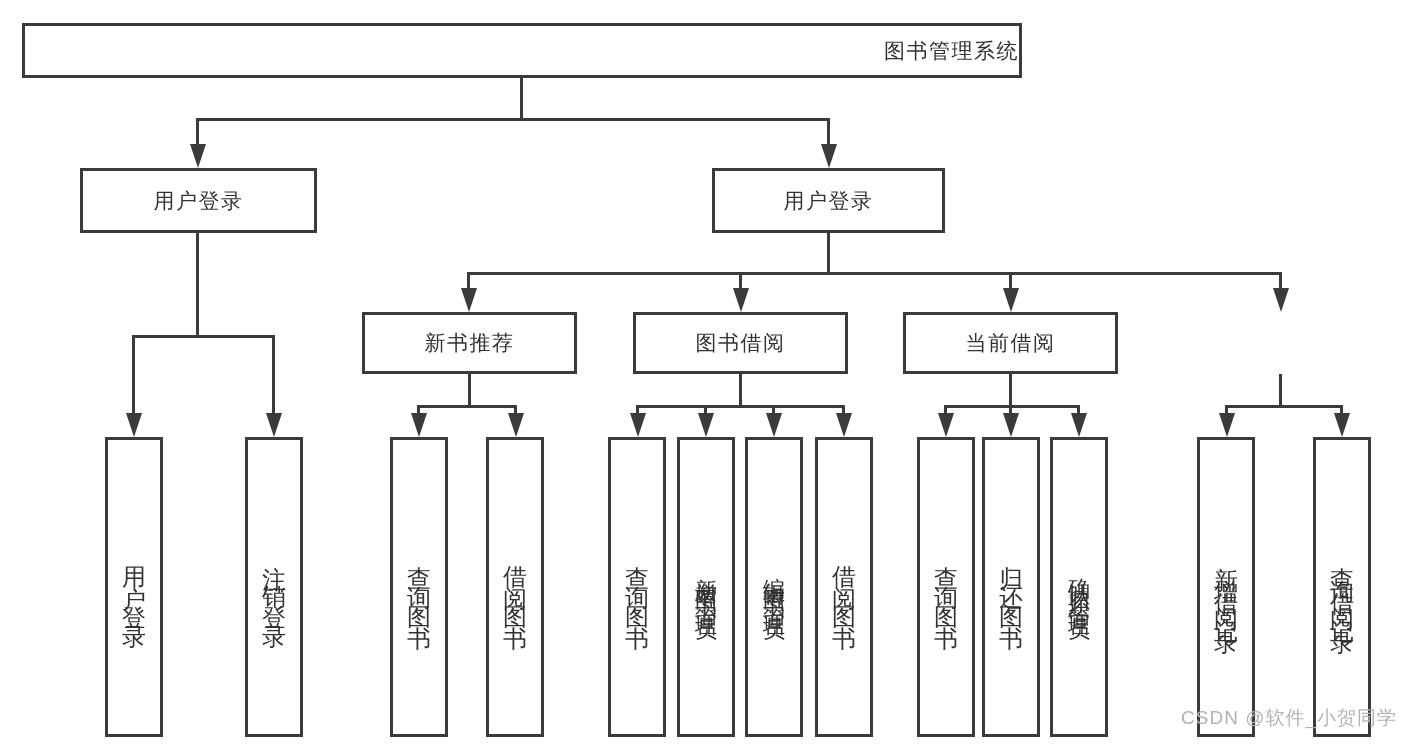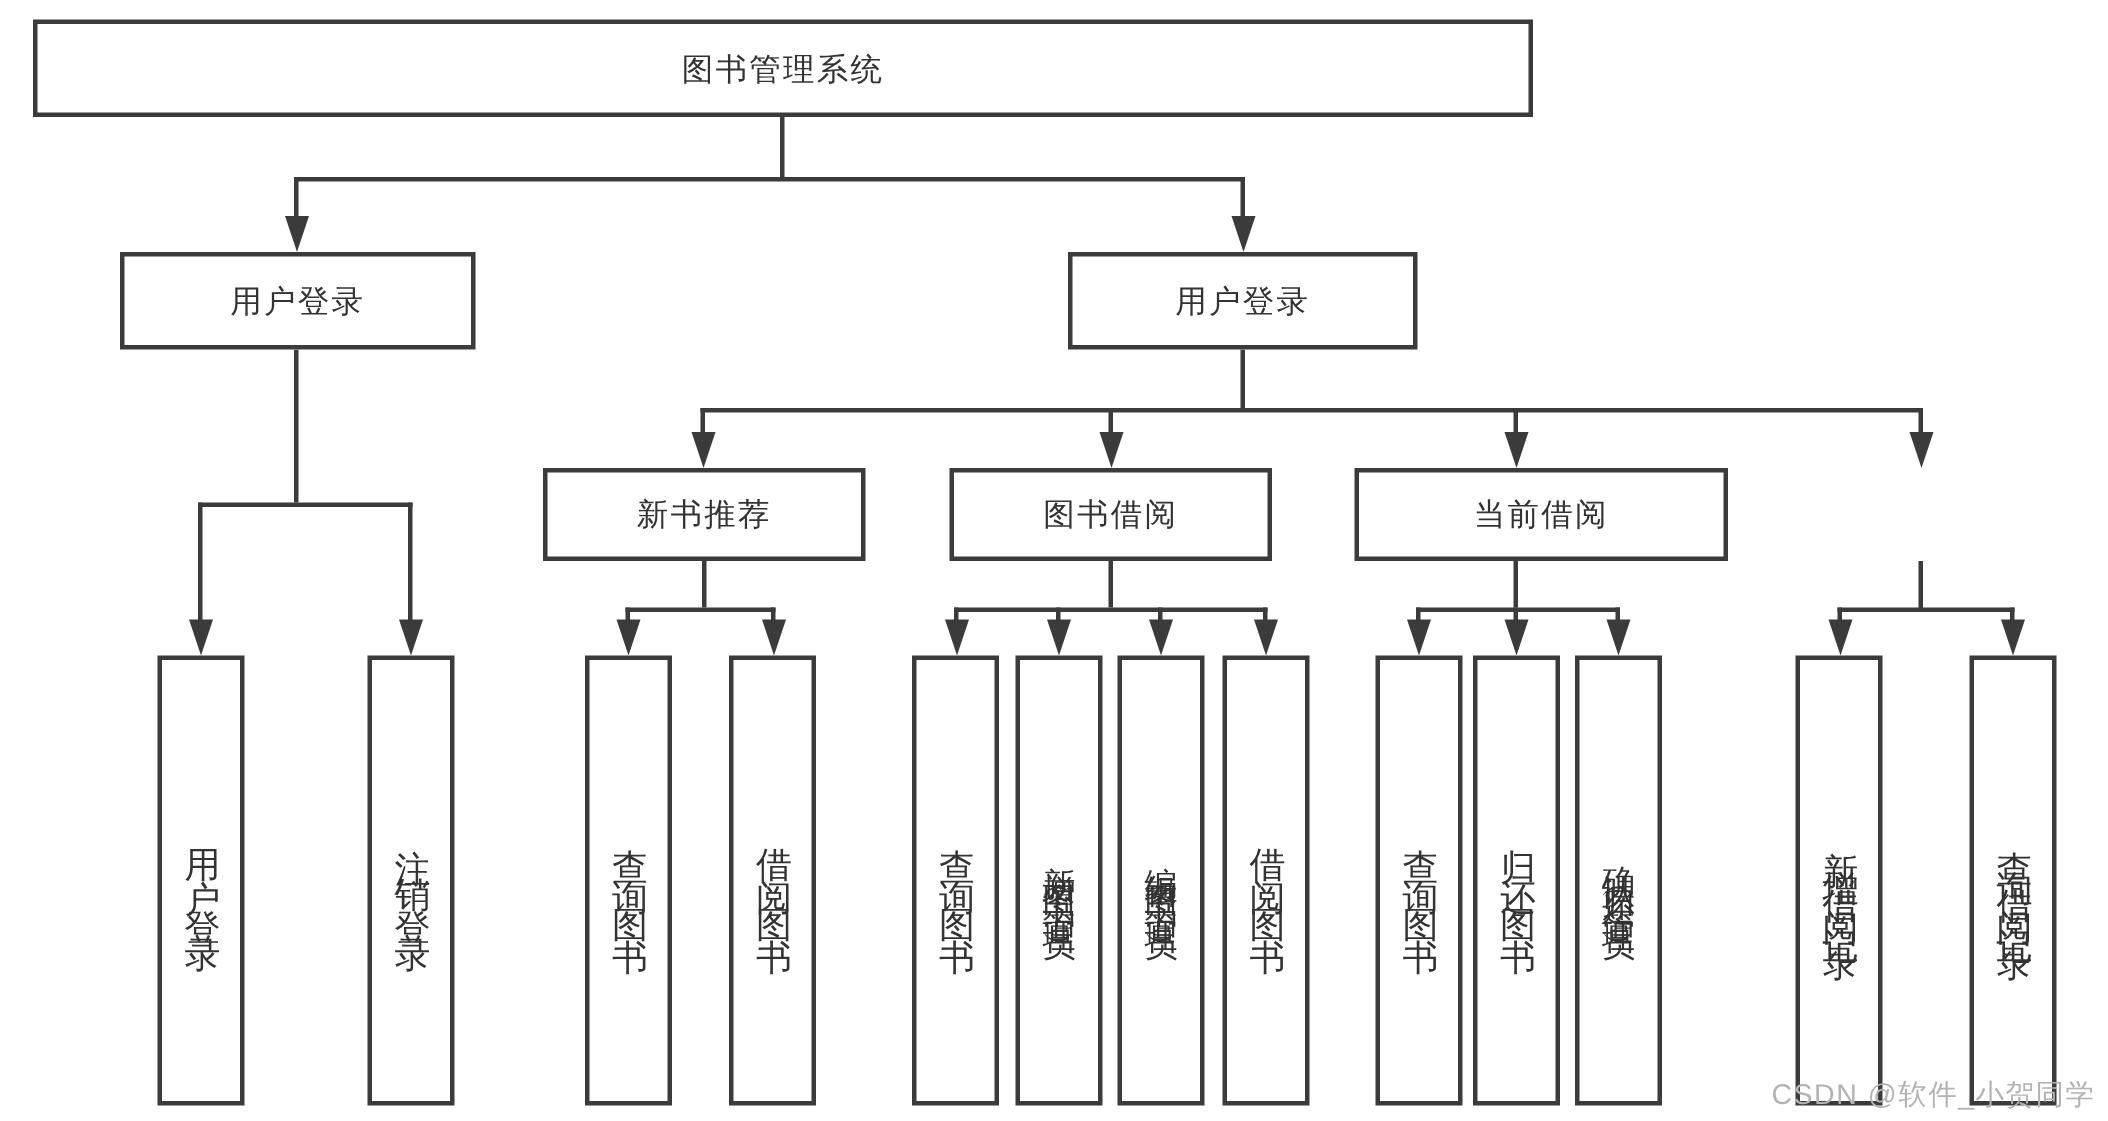--- a/index.html
+++ b/index.html
@@ -10,21 +10,21 @@
   .hlabel{font-size:21px;color:var(--text,#333);letter-spacing:1.5px;white-space:nowrap;}
   .vbox{top:437px;height:300px;width:58px;}
   .vtext{writing-mode:vertical-rl;text-orientation:mixed;color:var(--text,#333);line-height:1;}
   .len4{font-size:24px;letter-spacing:20px;}
   .len6{font-size:24px;letter-spacing:13px;}
   .len9{font-size:22px;letter-spacing:6px;}
   .line{position:absolute;background:var(--line,#3b3b3b);z-index:1;}
   .arrow{position:absolute;width:0;height:0;z-index:1;
          border-left:8px solid transparent;border-right:8px solid transparent;
          border-top:24px solid var(--line,#3b3b3b);}
-  .watermark{position:absolute;right:8px;bottom:4px;font-size:19px;
+  .watermark{position:absolute;right:8px;bottom:16px;font-size:19px;
              color:var(--wm,#b3b3b3);letter-spacing:1px;z-index:3;}
 </style>
 </head>
 <body>
 
 <div id="stage">
 
   <div class="line" style="left:520px;top:68px;width:3px;height:52px;"></div>
   <div class="line" style="left:196px;top:118px;width:634px;height:3px;"></div>
   <div class="line" style="left:196px;top:118px;width:3px;height:30px;"></div>
@@ -77,38 +77,38 @@
   <div class="line" style="left:1077px;top:405px;width:3px;height:18px;"></div>
   <div class="arrow" style="left:1071px;top:413px;"></div>
 
   <div class="line" style="left:1279px;top:374px;width:3px;height:33px;"></div>
   <div class="line" style="left:1225px;top:405px;width:118px;height:3px;"></div>
   <div class="line" style="left:1225px;top:405px;width:3px;height:18px;"></div>
   <div class="arrow" style="left:1219px;top:413px;"></div>
   <div class="line" style="left:1340px;top:405px;width:3px;height:18px;"></div>
   <div class="arrow" style="left:1334px;top:413px;"></div>
 
-  <div class="box" style="left:22px;top:13px;width:1000px;height:65px;">
+  <div class="box" style="left:22px;top:23px;width:1000px;height:55px;justify-content:flex-end;">
     <span class="hlabel">图书管理系统</span>
   </div>
 
   <div class="box" style="left:80px;top:168px;width:237px;height:65px;">
     <span class="hlabel">用户登录</span>
   </div>
   <div class="box" style="left:712px;top:168px;width:233px;height:65px;">
     <span class="hlabel">用户登录</span>
   </div>
 
   <div class="box" style="left:362px;top:312px;width:215px;height:62px;">
     <span class="hlabel">新书推荐</span>
   </div>
   <div class="box" style="left:633px;top:312px;width:215px;height:62px;">
     <span class="hlabel">图书借阅</span>
   </div>
-  <div class="box" style="left:903px;top:312px;width:249px;height:62px;align-items:center;">
+  <div class="box" style="left:903px;top:312px;width:215px;height:62px;align-items:center;">
     <span class="hlabel">当前借阅</span>
   </div>
 
   <div class="box vbox" style="left:105px;">
     <span class="vtext len4">用户登录</span>
   </div>
   <div class="box vbox" style="left:245px;">
     <span class="vtext len4">注销登录</span>
   </div>
 

